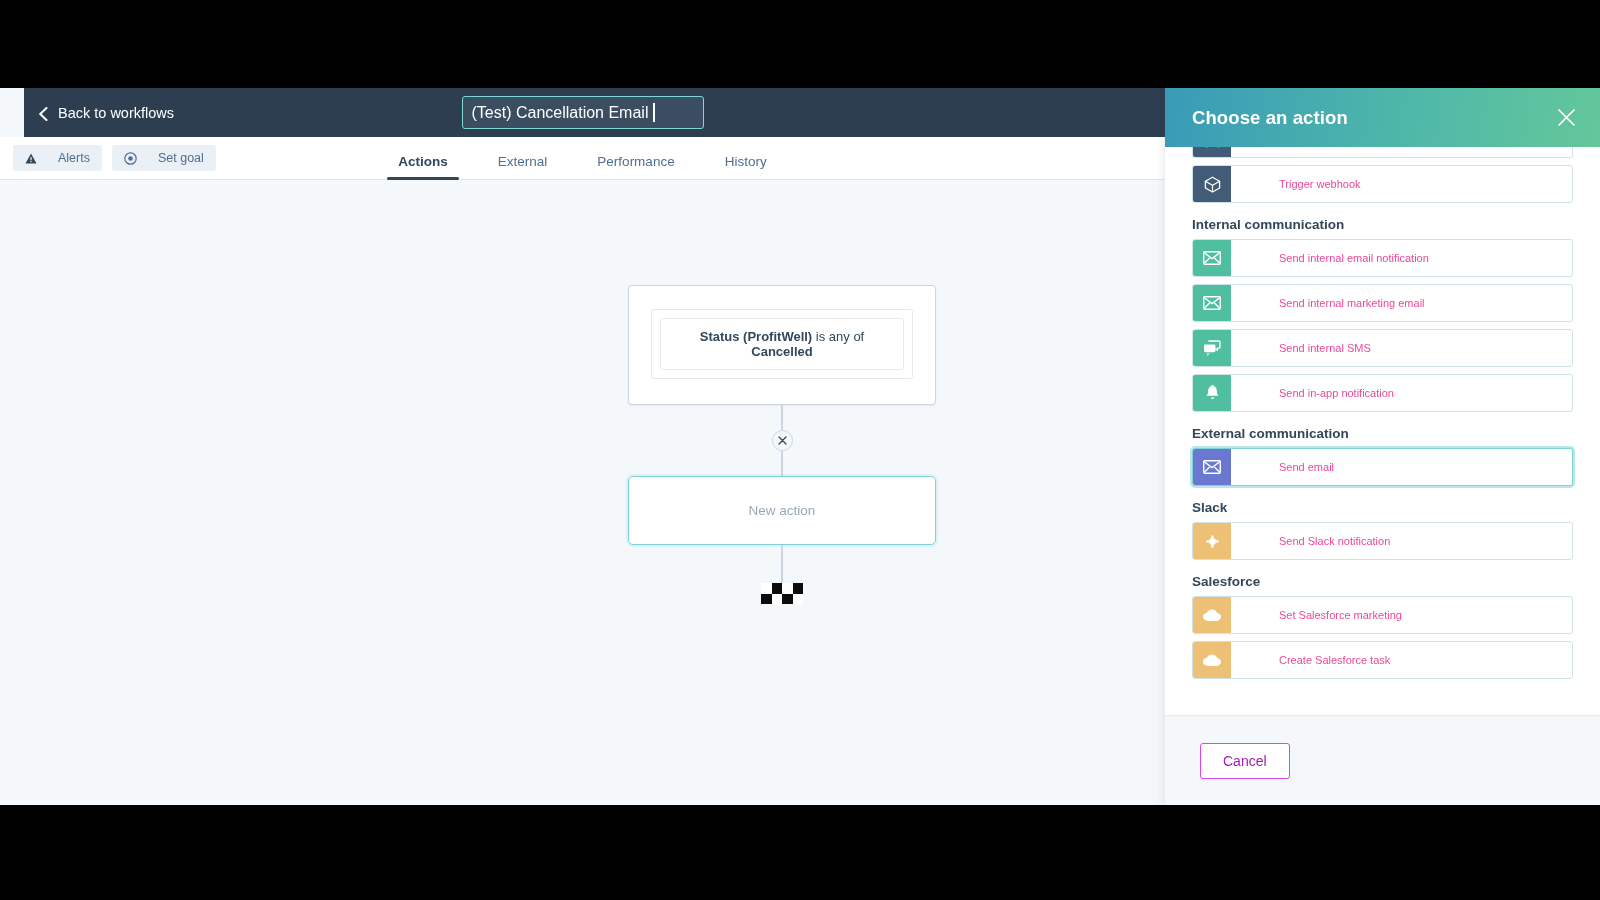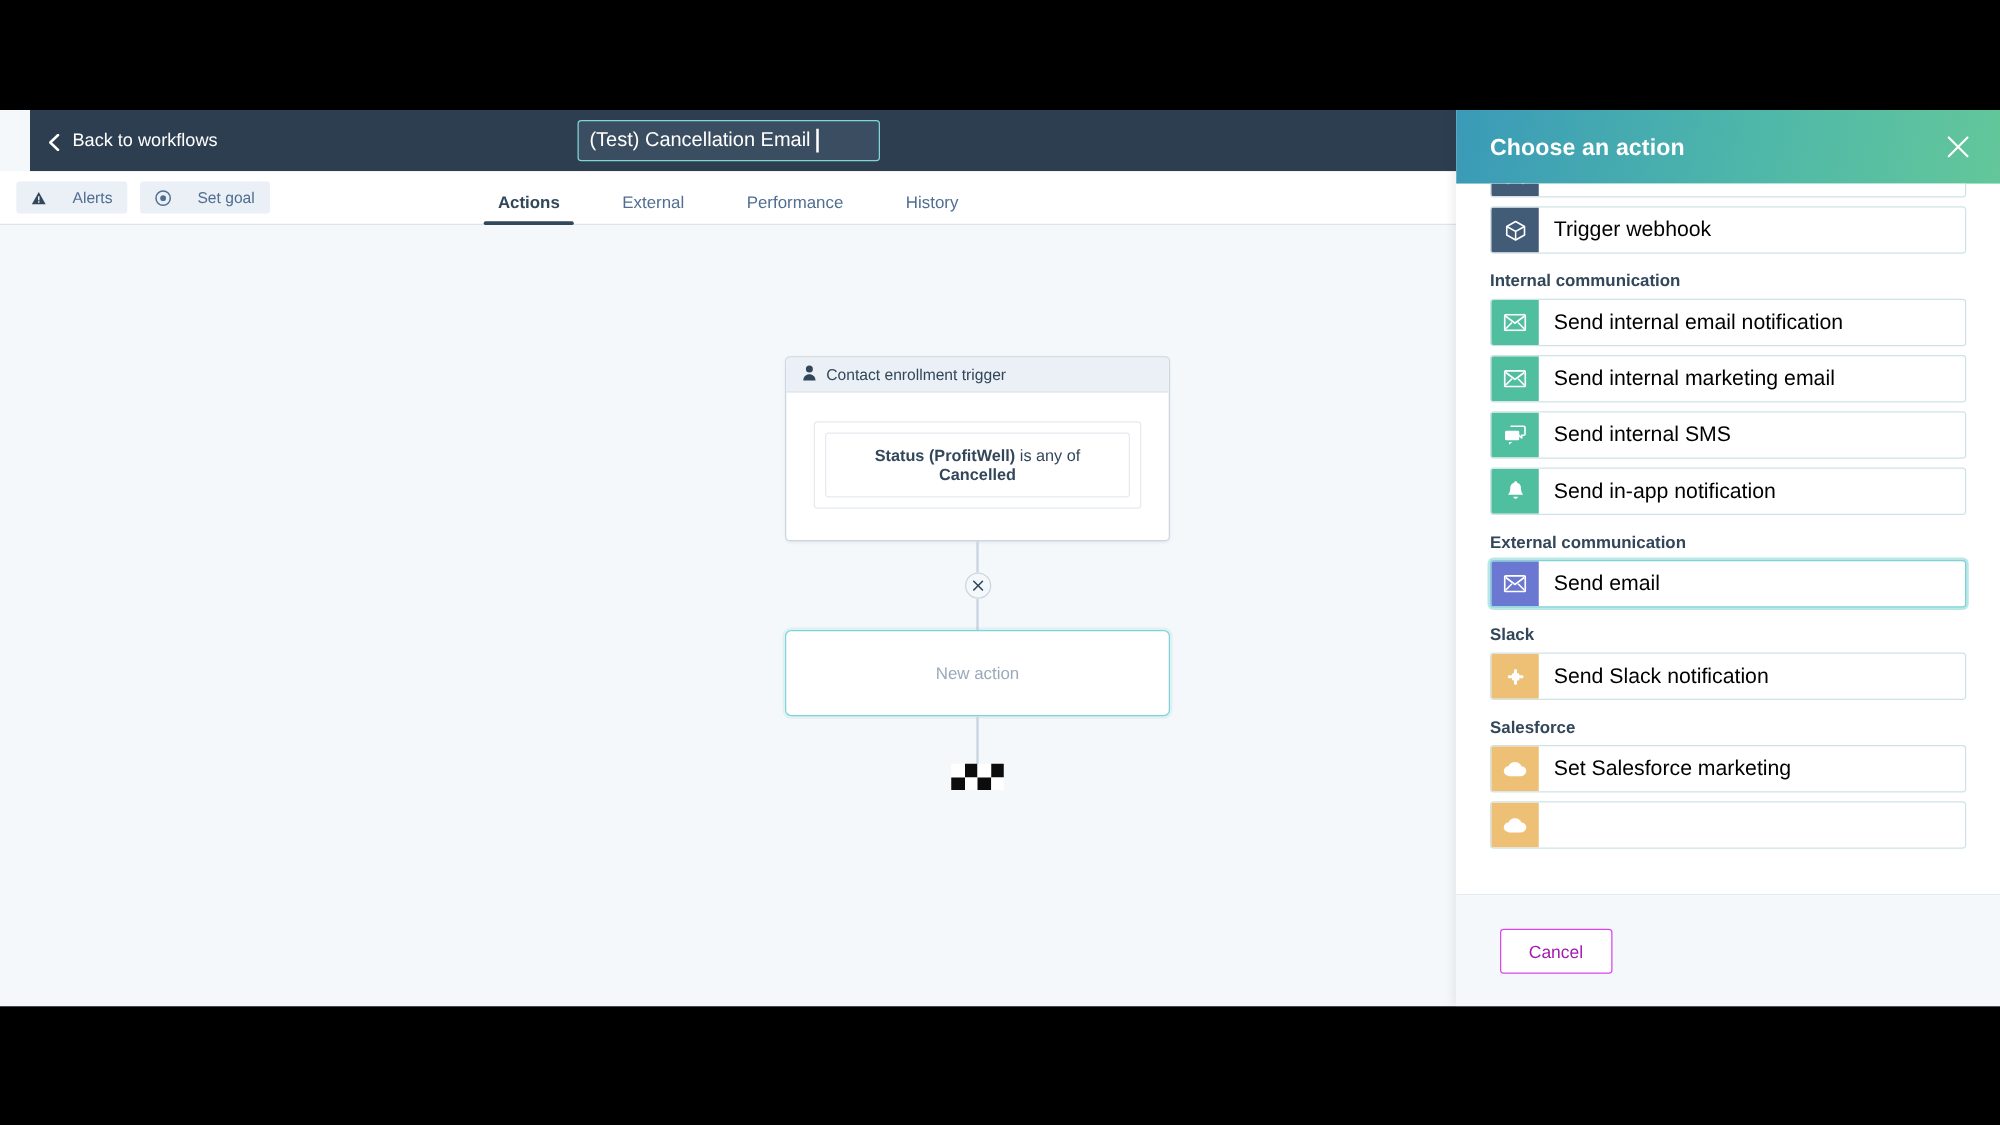--- a/index.html
+++ b/index.html
@@ -277,22 +277,22 @@
   }
   .act-ico {
     width: 38px; flex: none;
     display: flex; align-items: center; justify-content: center;
   }
   .act-ico svg { display:block; }
   .act-label {
     flex: 1 1 auto;
     display: flex; align-items: center;
     padding-left: 12px;
-    font-size: 17px; color: #000000;
-    white-space: nowrap; overflow: hidden;
+    font-size: 11px; color: #ec4899;
+    white-space: nowrap; overflow: hidden; margin-left: 36px;
   }
 
   .panel-foot {
     flex: none; height: 90px;
     background: #f5f8fa;
     border-top: 1px solid #e5eaf0;
     display: flex; align-items: center;
     padding-left: 35px;
   }
   .cancel-btn {
@@ -376,29 +376,20 @@
           </svg>
       </span>
     </div>
     <div class="zlabel">100%</div>
   </div>
 
   <div class="canvas">
     <div class="flow">
 
       <div class="node-trigger">
-        <div class="node-trigger-head">
-          <span>
-            <svg width="11" height="13" viewBox="0 0 11 13">
-                <circle cx="5.5" cy="3.2" r="2.8" fill="#33475b"></circle>
-                <path d="M0.6 12.4 c0-3.0 2.2-5.0 4.9-5.0 s4.9 2.0 4.9 5.0 z" fill="#33475b"></path>
-              </svg>
-          </span>
-          <span>Contact enrollment trigger</span>
-        </div>
         <div class="node-trigger-body">
           <div class="filter-outer">
             <div class="filter-inner">
               <span><b>Status (ProfitWell)</b><span> is any of </span><b>Cancelled</b></span>
             </div>
           </div>
         </div>
       </div>
 
       <div class="connector conn-a"></div>
@@ -540,20 +531,21 @@
               </svg>
             </div>
             <div class="act-label">Set Salesforce marketing</div>
           </div>
           <div class="act-row">
             <div class="act-ico" style="background: rgb(238, 192, 117);">
               <svg width="20" height="13" viewBox="0 0 20 13">
                 <path d="M6.4 12 C3.4 12 1 10.1 1 7.8 C1 5.8 2.7 4.1 4.9 3.8 C5.7 1.9 7.7 0.6 10 0.6 c2.4 0 4.4 1.4 5.2 3.4 c2.1 .2 3.8 1.7 3.8 3.7 C19 10 16.9 12 14.2 12 Z" fill="#fff"></path>
               </svg>
             </div>
+            <div class="act-label">Create Salesforce task</div>
           </div>
         </div>
     </div>
 
     <div class="panel-foot">
       <button class="cancel-btn">Cancel</button>
     </div>
   </div>
 
 </div>

